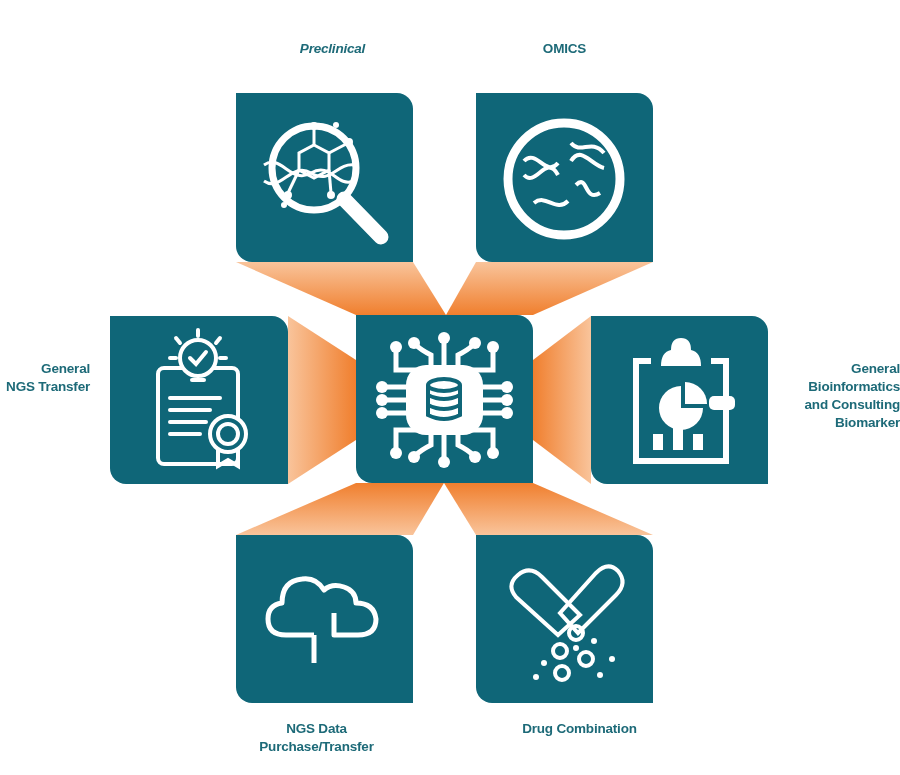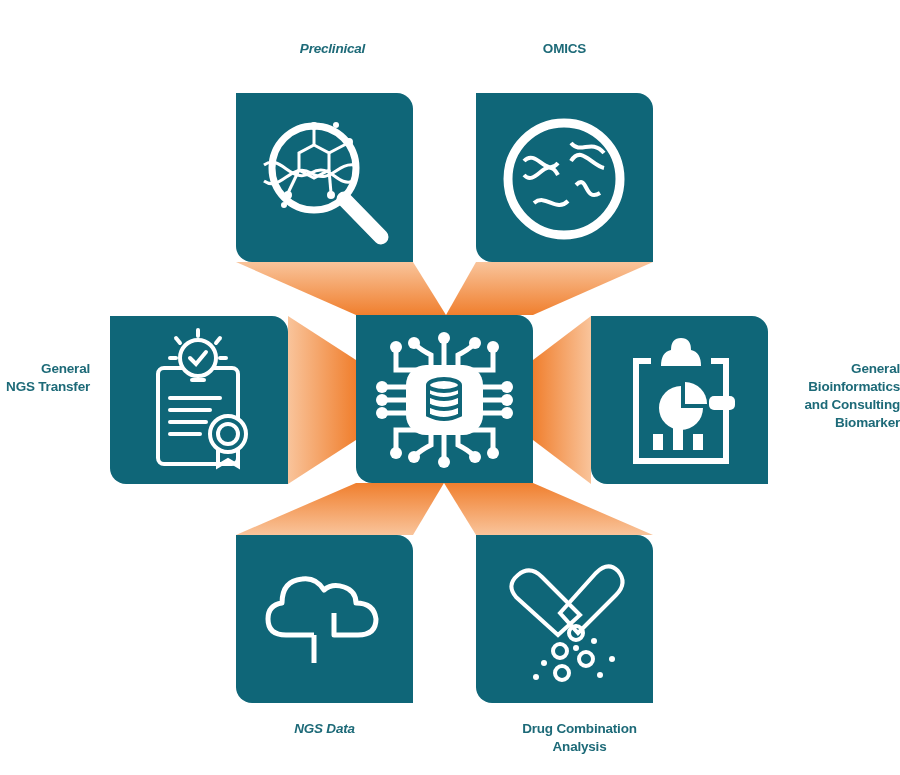--- a/index.html
+++ b/index.html
@@ -194,22 +194,23 @@
   </div>
 
   <div class="box" style="left:236px;top:535px;width:177px;height:168px;">
     <svg viewBox="0 0 177 168">
       <g fill="none" stroke="#fff" stroke-width="5" stroke-linejoin="round">
         <path d="M78,100 L50,100 Q32,100 32,84 Q32,70 46,68 Q46,46 66,44 Q80,42 88,55 Q96,48 108,52 Q120,56 120,68 Q138,68 140,84 Q140,100 122,100 L98,100 L98,78"></path>
         <line x1="78" y1="100" x2="78" y2="128"></line>
       </g>
     </svg>
   </div>
-  <div class="label center" style="left:236px;top:720px;width:177px;font-style:italic;">
+  <div class="label center" style="left:228px;top:720px;width:177px;">
     <span>NGS Data</span>
+    <span>Purchase/Transfer</span>
   </div>
 
   <div class="box" style="left:476px;top:535px;width:177px;height:168px;">
     <svg viewBox="0 0 177 168">
       <g fill="none" stroke="#fff" stroke-width="4">
         <path d="M82,100 L40,62 Q30,50 42,40 Q54,30 66,42 L104,80 Z"></path>
         <path d="M92,84 L128,44 Q140,32 150,42 Q160,54 148,66 L110,104 Z" transform="translate(-8,-6)"></path>
         <circle cx="100" cy="98" r="7"></circle>
         <circle cx="84" cy="116" r="7"></circle>
         <circle cx="110" cy="124" r="7"></circle>
@@ -220,16 +221,15 @@
         <circle cx="100" cy="113" r="3"></circle>
         <circle cx="68" cy="128" r="3"></circle>
         <circle cx="60" cy="142" r="3"></circle>
         <circle cx="136" cy="124" r="3"></circle>
         <circle cx="124" cy="140" r="3"></circle>
       </g>
     </svg>
   </div>
   <div class="label center" style="left:491px;top:720px;width:177px;">
     <span>Drug Combination</span>
-    <span>Analysis</span>
   </div>
 
 </div>
 
 </body></html>

